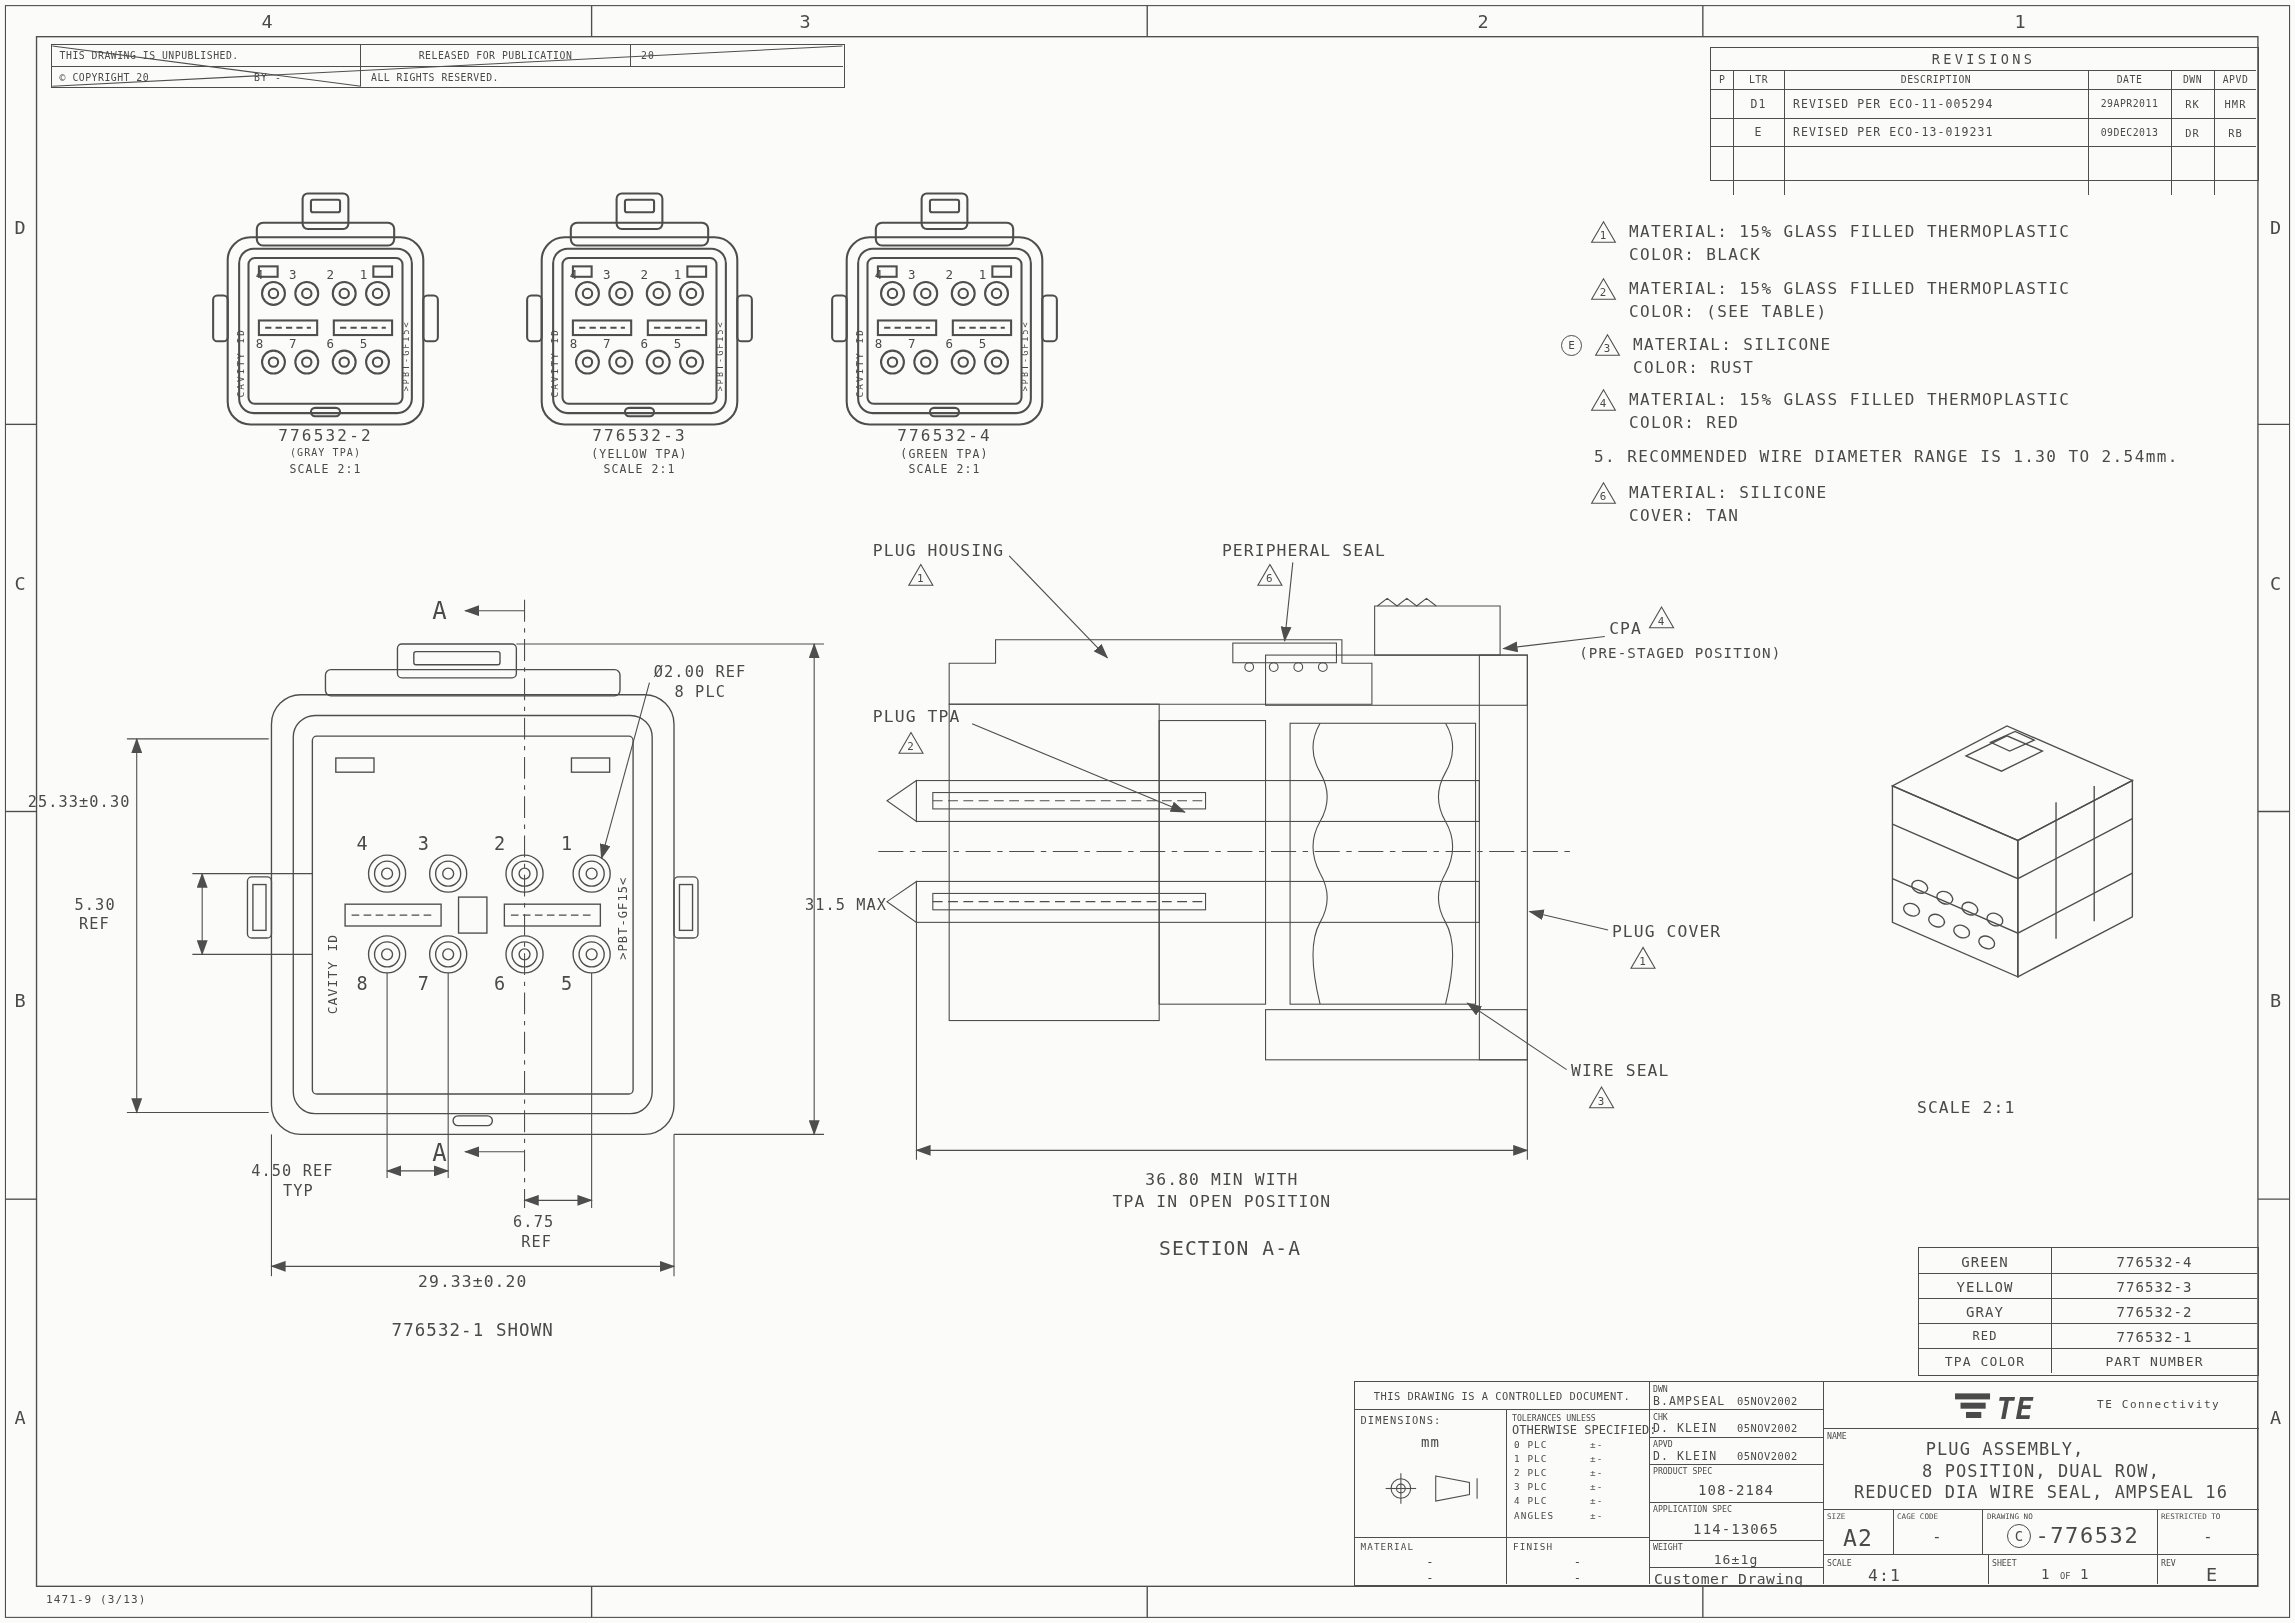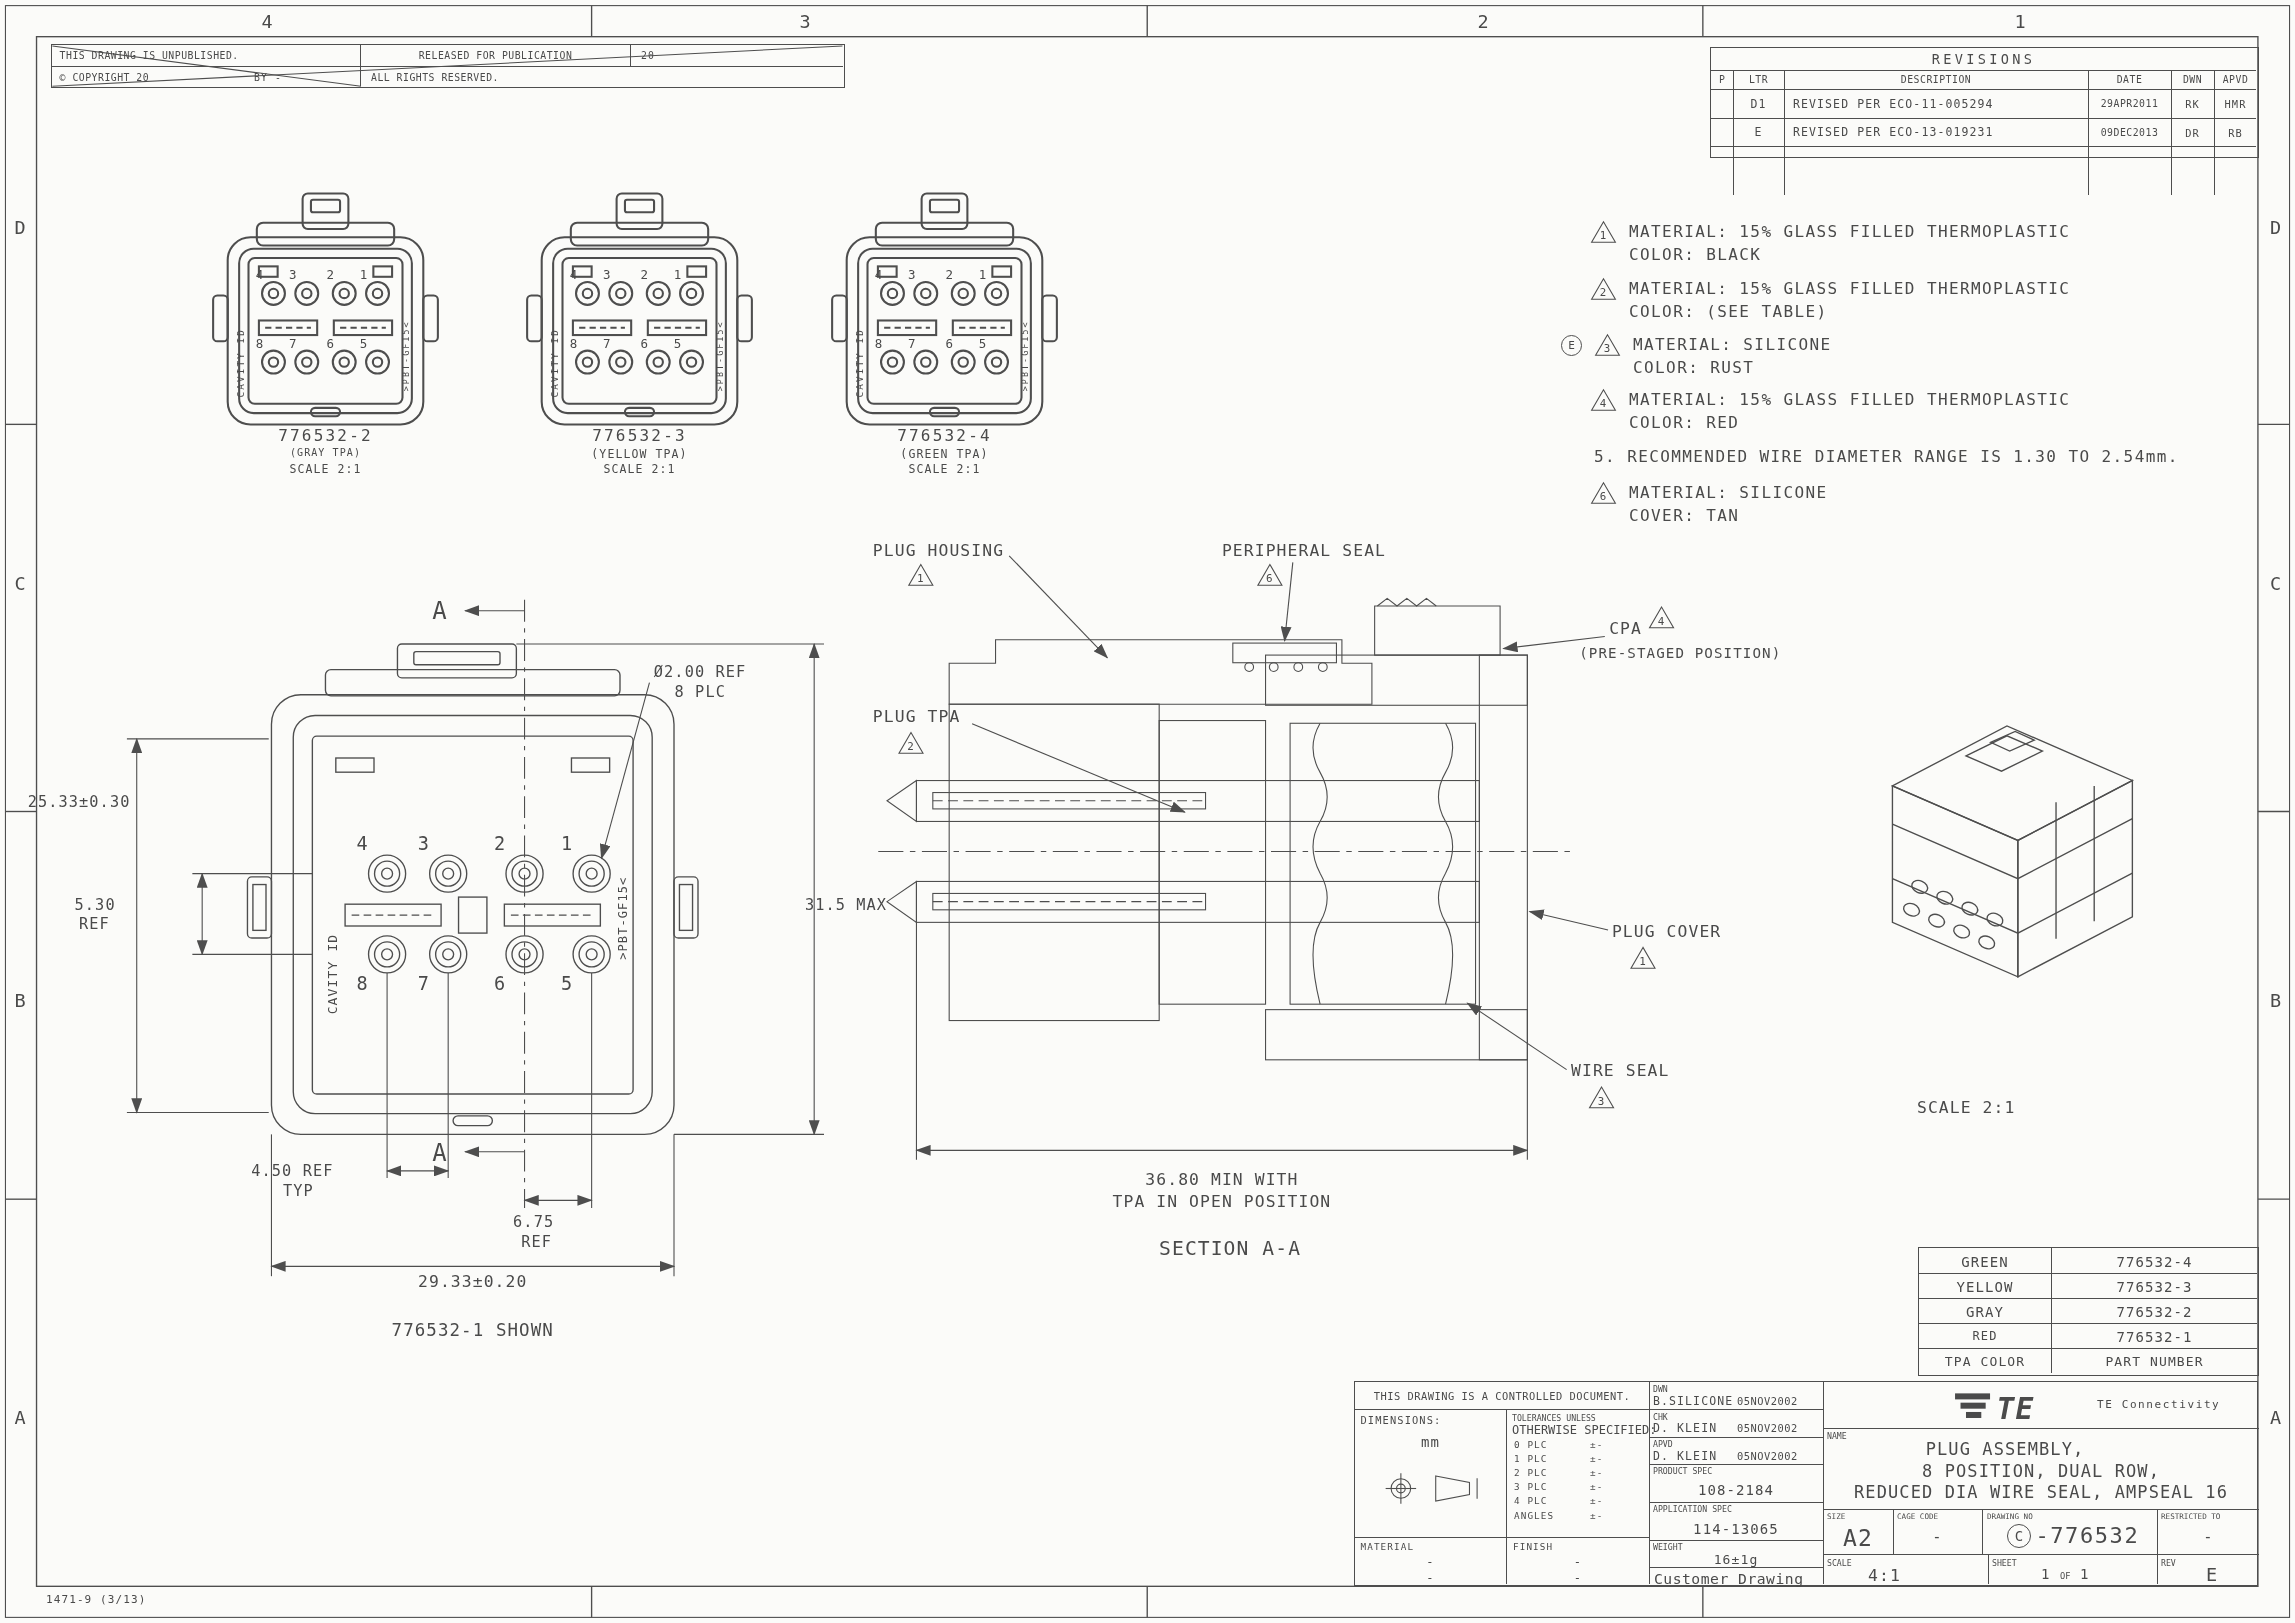--- a/index.html
+++ b/index.html
@@ -66,21 +66,21 @@
     <div class="bl" style="left:308px;top:0;width:1.1px;height:41px"></div>
     <div class="bl" style="left:578px;top:0;width:1.1px;height:21px"></div>
     <div class="t" style="left:7.6px;top:4.9px;font-size:9.8px;letter-spacing:0.5px">THIS DRAWING IS UNPUBLISHED.</div>
     <div class="t c" style="left:309px;top:4.9px;width:269px;font-size:9.8px;letter-spacing:0.5px">RELEASED FOR PUBLICATION</div>
     <div class="t" style="left:589px;top:4.9px;font-size:9.8px">20</div>
     <div class="t" style="left:7.6px;top:27px;font-size:9.8px;letter-spacing:0.5px">© COPYRIGHT 20</div>
     <div class="t" style="left:202px;top:27px;font-size:9.8px">BY -</div>
     <div class="t" style="left:319px;top:27px;font-size:9.8px;letter-spacing:0.5px">ALL RIGHTS RESERVED.</div>
   </div>
 
-  <div class="abs" style="left:1710px;top:47px;width:549px;height:111px;border:1.6px solid #4e4e4e">
+  <div class="abs" style="left:1710px;top:47px;width:549px;height:134px;border:1.6px solid #4e4e4e">
     <div class="t c" style="left:0;top:3.3px;width:545px;font-size:13.6px;letter-spacing:3.3px">REVISIONS</div>
     <div class="bl" style="left:0;top:22px;width:545px;height:1.1px"></div>
     <div class="bl" style="left:0;top:41px;width:545px;height:1.1px"></div>
     <div class="bl" style="left:0;top:70px;width:545px;height:1.1px"></div>
     <div class="bl" style="left:0;top:98px;width:545px;height:1.1px"></div>
     <div class="bl" style="left:22px;top:22px;width:1.1px;height:125px"></div>
     <div class="bl" style="left:73px;top:22px;width:1.1px;height:125px"></div>
     <div class="bl" style="left:377px;top:22px;width:1.1px;height:125px"></div>
     <div class="bl" style="left:460px;top:22px;width:1.1px;height:125px"></div>
     <div class="bl" style="left:503px;top:22px;width:1.1px;height:125px"></div>
@@ -495,21 +495,21 @@
     <div class="t" style="left:159px;top:128px;font-size:9.3px">ANGLES</div>
     <div class="t" style="left:235px;top:128px;font-size:9.3px">±-</div>
     <div class="t" style="left:5.5px;top:159px;font-size:9.3px">MATERIAL</div>
     <div class="t c" style="left:0;top:173px;width:151px;font-size:12px">-</div>
     <div class="t c" style="left:0;top:189px;width:151px;font-size:12px">-</div>
     <div class="t" style="left:158px;top:159px;font-size:9.3px">FINISH</div>
     <div class="t c" style="left:152px;top:173px;width:142px;font-size:12px">-</div>
     <div class="t c" style="left:152px;top:189px;width:142px;font-size:12px">-</div>
 
     <div class="t" style="left:298px;top:2.2px;font-size:8.2px;letter-spacing:0">DWN</div>
-    <div class="t" style="left:298px;top:12px;font-size:11.5px">B.SILICONE</div>
+    <div class="t" style="left:298px;top:12px;font-size:11.5px">B.AMPSEAL</div>
     <div class="t" style="left:382px;top:13px;font-size:10.4px;letter-spacing:0.5px">05NOV2002</div>
     <div class="t" style="left:298px;top:29.5px;font-size:8.2px;letter-spacing:0">CHK</div>
     <div class="t" style="left:298px;top:39px;font-size:11.5px">D. KLEIN</div>
     <div class="t" style="left:382px;top:40px;font-size:10.4px;letter-spacing:0.5px">05NOV2002</div>
     <div class="t" style="left:298px;top:57px;font-size:8.2px;letter-spacing:0">APVD</div>
     <div class="t" style="left:298px;top:67px;font-size:11.5px">D. KLEIN</div>
     <div class="t" style="left:382px;top:68px;font-size:10.4px;letter-spacing:0.5px">05NOV2002</div>
     <div class="t" style="left:298px;top:84px;font-size:8.2px;letter-spacing:0">PRODUCT SPEC</div>
     <div class="t c" style="left:294px;top:100px;width:174px;font-size:14px">108-2184</div>
     <div class="t" style="left:298px;top:122px;font-size:8.2px;letter-spacing:0">APPLICATION SPEC</div>

